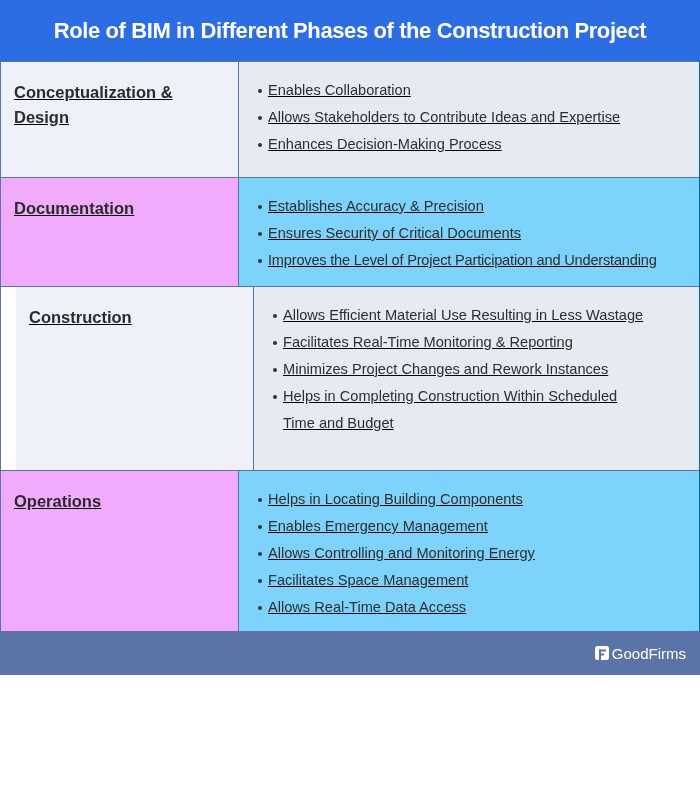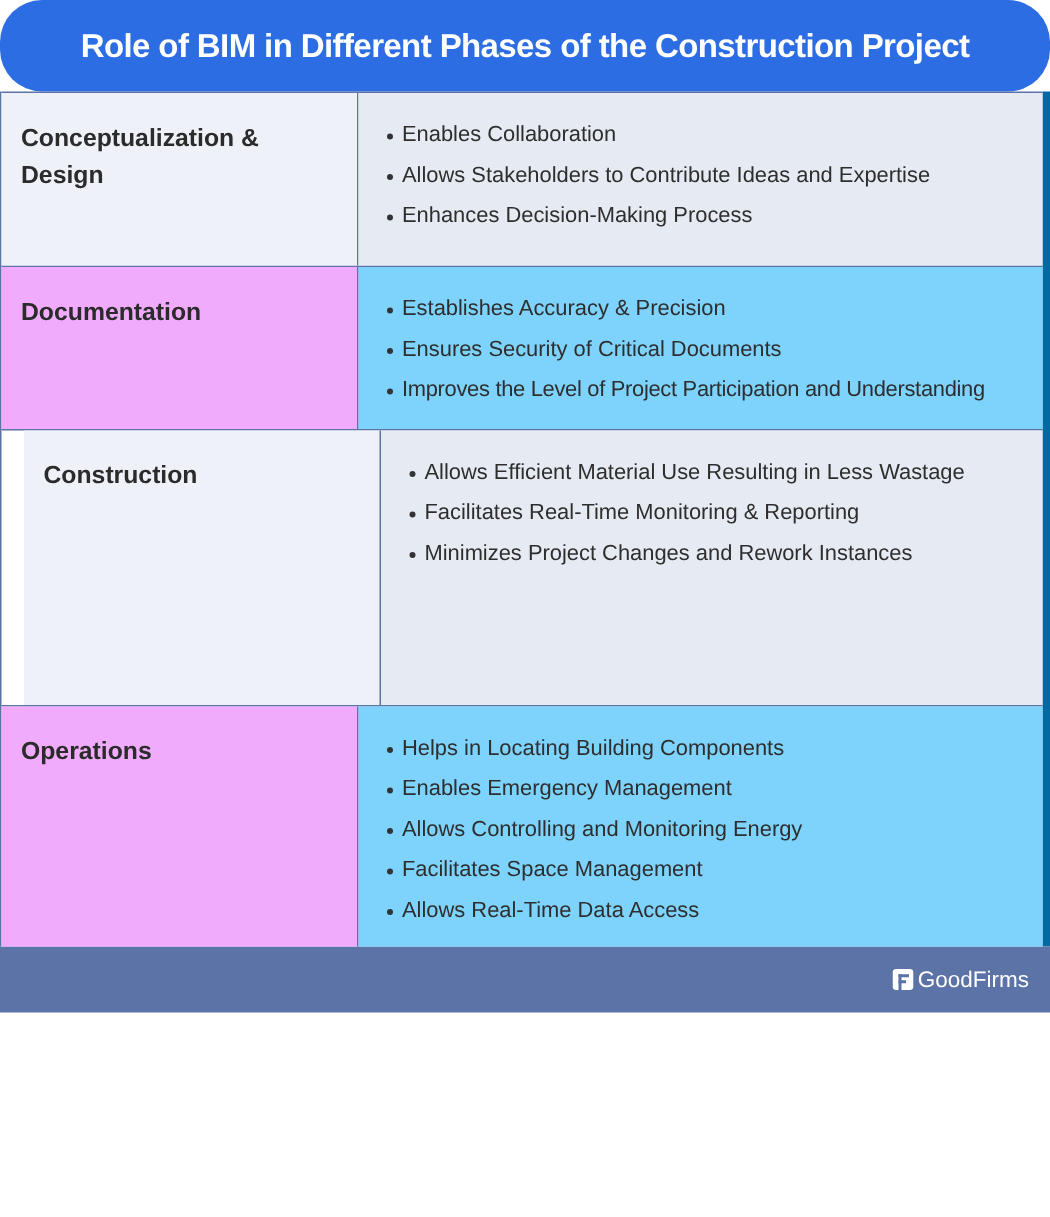--- a/index.html
+++ b/index.html
@@ -6,25 +6,26 @@
     body {
       width: 700px; height: 811px; overflow: hidden;
       background: #ffffff;
       font-family: "Liberation Sans", "DejaVu Sans", sans-serif;
     }
     .header {
       height: 61px;
       background: #2d6de3;
       color: #ffffff;
       display: flex; align-items: center; justify-content: center;
-      font-size: 22px; font-weight: bold; letter-spacing: -0.4px; border-radius: 28px;
+      font-size: 22px; font-weight: bold; letter-spacing: -0.4px;
     }
     .table {
       border-left: 1px solid #5b73a6;
-      border-right: 5px solid #0369a1;
+      border-right: 1px solid #0369a1;
+      text-decoration: underline;
     }
     .row {
       display: flex;
       border-top: 1px solid #5b73a6;
       box-sizing: border-box;
     }
     .row .phase {
       width: 238px; box-sizing: border-box;
       border-right: 1px solid #5b73a6;
       padding: 18px 13px 0 13px;
@@ -88,20 +89,21 @@
       <li style="letter-spacing:-0.2px;">Improves the Level of Project Participation and Understanding</li>
     </ul>
   </div>
 
   <div class="row odd" style="height:184px;padding-left:15px;">
     <div class="phase">Construction</div>
     <ul class="benefits" style="padding-right:50px;">
       <li>Allows Efficient Material Use Resulting in Less Wastage</li>
       <li>Facilitates Real-Time Monitoring &amp; Reporting</li>
       <li>Minimizes Project Changes and Rework Instances</li>
+      <li>Helps in Completing Construction Within Scheduled Time and Budget</li>
     </ul>
   </div>
 
   <div class="row even" style="height:161px;">
     <div class="phase">Operations</div>
     <ul class="benefits">
       <li>Helps in Locating Building Components</li>
       <li>Enables Emergency Management</li>
       <li>Allows Controlling and Monitoring Energy</li>
       <li>Facilitates Space Management</li>

